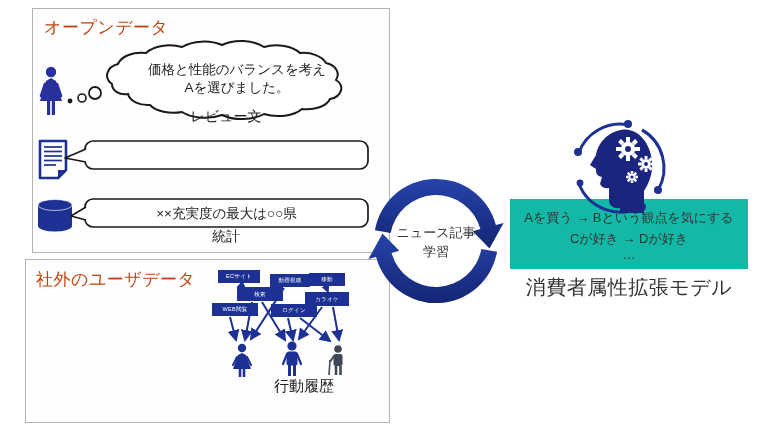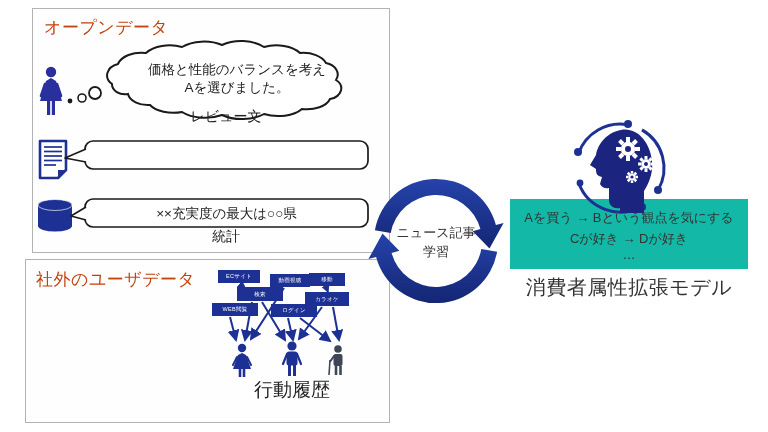--- a/index.html
+++ b/index.html
@@ -29,21 +29,21 @@
   
   .nbox{position:absolute;z-index:4;background:#1c3193;color:#ffffff;font-size:5.5px;
         display:flex;align-items:center;justify-content:center;letter-spacing:.3px;}
   .nb1{left:218px;top:270px;width:42px;height:13px;}
   .nb2{left:237px;top:287px;width:46px;height:14px;}
   .nb3{left:270px;top:274px;width:40px;height:13px;}
   .nb4{left:309px;top:273px;width:36px;height:13px;}
   .nb5{left:305px;top:292px;width:44px;height:14px;}
   .nb6{left:212px;top:303px;width:46px;height:13px;}
   .nb7{left:271px;top:304px;width:46px;height:13px;}
-  .lbl-behavior{left:232px;top:377px;width:120px;font-size:19px;color:#222;}
+  .lbl-behavior{left:244px;top:377px;width:120px;font-size:15px;color:#222;}
   .note{left:88px;top:398px;width:278px;font-size:13px;color:#222;}
   
   .cycle-lbl{left:394px;top:224px;width:84px;font-size:13px;color:#333;line-height:1.45;}
   
   .model-box{position:absolute;z-index:2;left:510px;top:199px;width:238px;height:70px;
              background:#14b8a6;display:flex;flex-direction:column;align-items:center;
              justify-content:center;gap:3px;}
   .model-box .ln{font-size:13px;color:#333;}
   .model-box .dots{font-size:13px;color:#333;line-height:.6;}
   .model-title{left:502px;top:274px;width:254px;font-size:20px;font-weight:500;color:#333;letter-spacing:.5px;}

